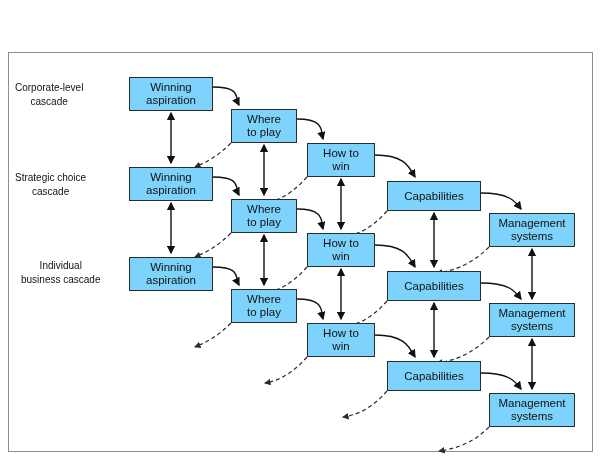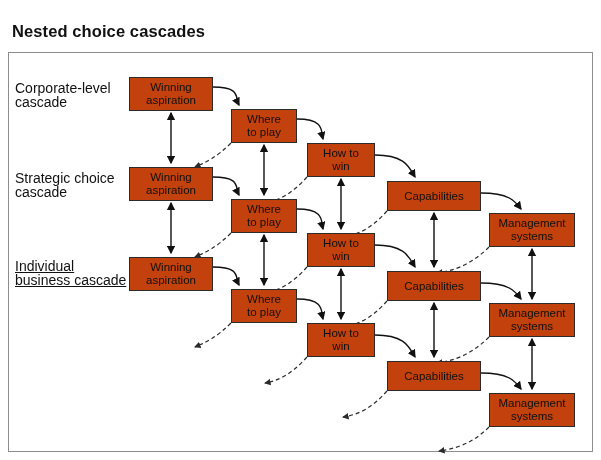--- a/index.html
+++ b/index.html
@@ -32,29 +32,29 @@
     left: 8px;
     top: 52px;
     width: 585px;
     height: 400px;
     border: 1px solid #8d8d8d;
     box-sizing: border-box;
     background: #ffffff;
   }
   .row-label {
     position: absolute;
-    font-size: 14px;
+    font-size: 10px;
     color: #111111;
     line-height: 14px;
     white-space: pre-line;
-    text-align: left;
+    text-align: center;
   }
   .node {
     position: absolute;
-    background: #c2410c;
+    background: #7dd3fc;
     border: 1px solid #2b2b2b;
     box-sizing: border-box;
     font-size: 11.5px;
     color: #111111;
     line-height: 13px;
     display: flex;
     align-items: center;
     justify-content: center;
     text-align: center;
     white-space: pre-line;
@@ -78,21 +78,20 @@
     stroke: #2b2b2b;
     stroke-width: 1.2;
     stroke-dasharray: 4 3;
   }
 </style>
 </head>
 <body>
 
 <div id="page">
 
-  <div id="title">Nested choice cascades</div>
 
   <div id="frame">
 
     <svg id="wires" viewBox="0 0 585 400">
       <defs>
         <marker id="arrow" viewBox="0 0 10 10" refX="8.5" refY="5" markerWidth="6" markerHeight="6" orient="auto-start-reverse">
           <path d="M 0 0 L 10 5 L 0 10 z" fill="#111111"></path>
         </marker>
         <marker id="arrowd" viewBox="0 0 10 10" refX="8.5" refY="5" markerWidth="5.5" markerHeight="5.5" orient="auto-start-reverse">
           <path d="M 0 0 L 10 5 L 0 10 z" fill="#2b2b2b"></path>
@@ -142,21 +141,21 @@
       <path class="dashed" d="M 222 270 C 208 284 196 290 186 294" marker-end="url(#arrowd)"></path>
       <path class="dashed" d="M 298 304 C 282 322 268 328 256 330" marker-end="url(#arrowd)"></path>
       <path class="dashed" d="M 378 338 C 362 356 348 362 334 364" marker-end="url(#arrowd)"></path>
       <path class="dashed" d="M 480 374 C 462 392 444 396 430 398" marker-end="url(#arrowd)"></path>
     </svg>
 
     <div class="row-label" style="left:6px; top:28px;">Corporate-level
 cascade</div>
     <div class="row-label" style="left:6px; top:118px;">Strategic choice
 cascade</div>
-    <div class="row-label" style="left:6px; top:206px;text-decoration:underline;">Individual
+    <div class="row-label" style="left:12px; top:206px;">Individual
 business cascade</div>
 
     <div class="node" style="left:120px; top:24px; width:84px; height:34px;">Winning
 aspiration</div>
     <div class="node" style="left:222px; top:56px; width:66px; height:34px;">Where
 to play</div>
     <div class="node" style="left:298px; top:90px; width:68px; height:34px;">How to
 win</div>
     <div class="node" style="left:378px; top:128px; width:94px; height:30px;">Capabilities</div>
     <div class="node" style="left:480px; top:160px; width:86px; height:34px;">Management

